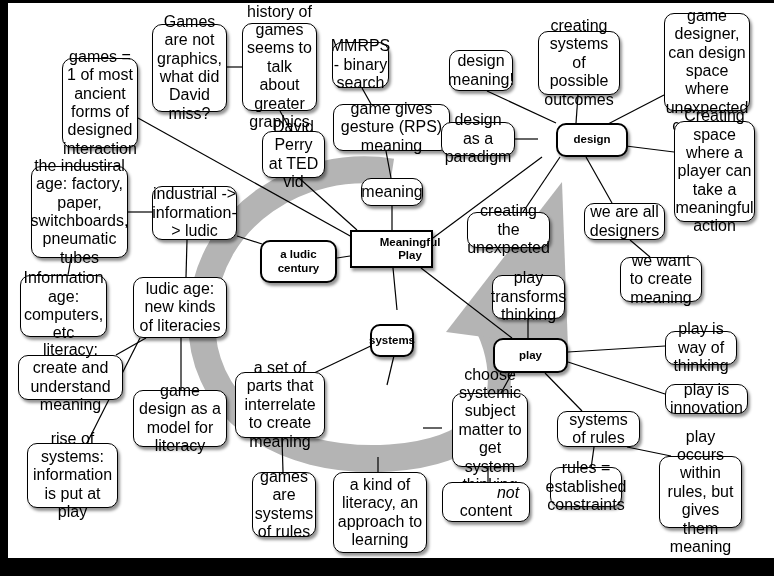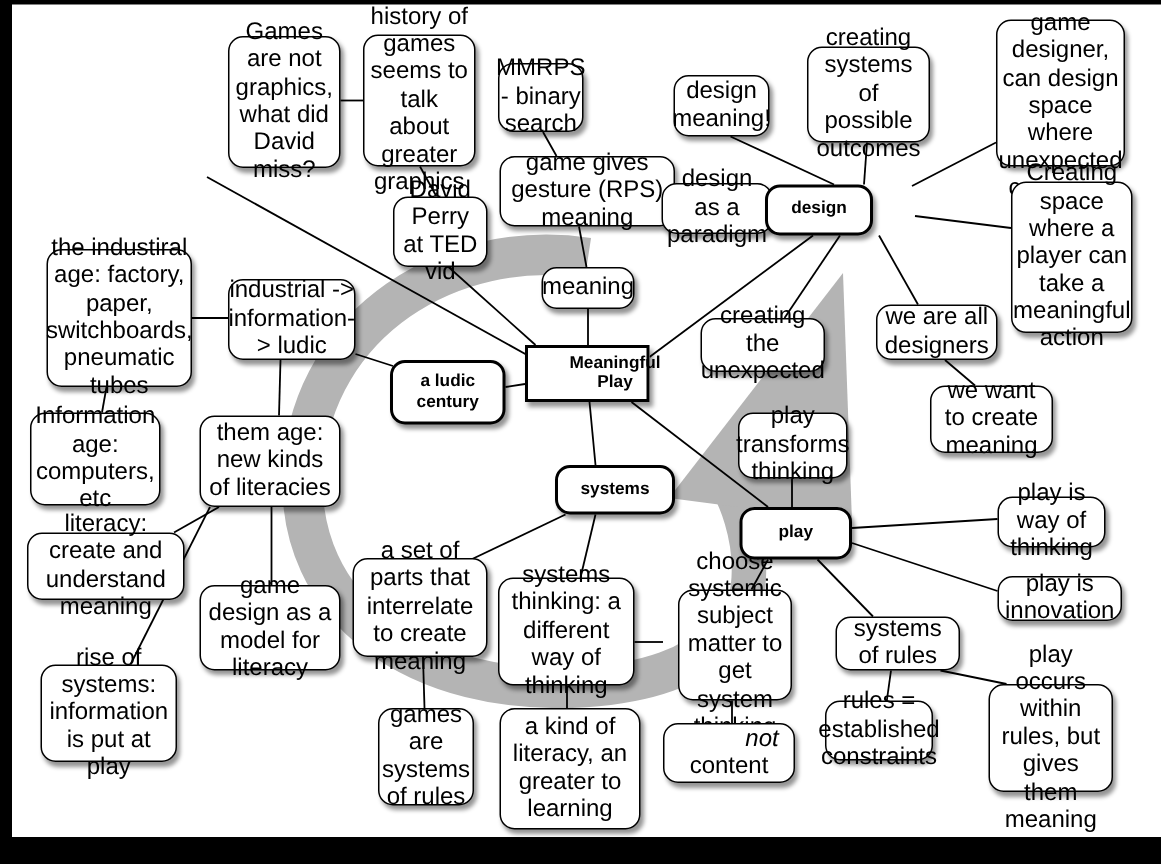--- a/index.html
+++ b/index.html
@@ -68,20 +68,23 @@
       <line x1="488" y1="467" x2="488" y2="482"></line>
       <line x1="512" y1="373" x2="501" y2="393"></line>
       <line x1="545" y1="373" x2="582" y2="411"></line>
       <line x1="568" y1="352" x2="665" y2="346"></line>
       <line x1="568" y1="362" x2="665" y2="394"></line>
       <line x1="594" y1="447" x2="589" y2="483"></line>
       <line x1="627" y1="447" x2="671" y2="456"></line>
     </g>
   </svg>
 
+  <div class="node" style="left:62px;top:58px;width:76px;height:90px">
+      <span>games = 1 of most ancient forms of designed interaction</span>
+    </div>
   <div class="node" style="left:152px;top:24px;width:75px;height:88px">
       <span>Games are not graphics, what did David miss?</span>
     </div>
   <div class="node" style="left:242px;top:23px;width:75px;height:88px">
       <span>history of games seems to talk about greater graphics</span>
     </div>
   <div class="node" style="left:332px;top:42px;width:57px;height:46px">
       <span>MMRPS - binary search</span>
     </div>
   <div class="node" style="left:333px;top:104px;width:117px;height:47px">
@@ -95,21 +98,21 @@
     </div>
   <div class="node" style="left:538px;top:31px;width:82px;height:64px">
       <span>creating systems of possible outcomes</span>
     </div>
   <div class="node" style="left:664px;top:13px;width:86px;height:98px">
       <span>even if not game designer, can design space where unexpected can occur</span>
     </div>
   <div class="node" style="left:441px;top:122px;width:74px;height:34px">
       <span>design as a paradigm</span>
     </div>
-  <div class="node hub" style="left:510px;top:123px;width:72px;height:34px">
+  <div class="node hub" style="left:556px;top:123px;width:72px;height:34px">
       <span>design</span>
     </div>
   <div class="node" style="left:674px;top:121px;width:81px;height:101px">
       <span>Creating space where a player can take a meaningful action</span>
     </div>
   <div class="node" style="left:361px;top:178px;width:62px;height:28px">
       <span>meaning</span>
     </div>
   <div class="node" style="left:31px;top:166px;width:97px;height:92px">
       <span>the industiral age: factory, paper, switchboards, pneumatic tubes</span>
@@ -132,48 +135,45 @@
   <div class="node hub mp" style="left:350px;top:230px;width:83px;height:38px">
       <span>Meaningful Play</span>
     </div>
   <div class="node" style="left:492px;top:275px;width:73px;height:44px">
       <span>play transforms thinking</span>
     </div>
   <div class="node" style="left:20px;top:275px;width:87px;height:62px">
       <span>Information age: computers, etc</span>
     </div>
   <div class="node" style="left:133px;top:277px;width:94px;height:61px">
-      <span>them age: new kinds of literacies</span>
+      <span>ludic age: new kinds of literacies</span>
     </div>
   <div class="node" style="left:18px;top:355px;width:105px;height:45px">
       <span>literacy: create and understand meaning</span>
     </div>
   <div class="node" style="left:133px;top:390px;width:94px;height:57px">
       <span>game design as a model for literacy</span>
     </div>
   <div class="node" style="left:27px;top:443px;width:91px;height:65px">
       <span>rise of systems: information is put at play</span>
     </div>
-  <div class="node hub" style="left:370px;top:310px;width:80px;height:33px">
+  <div class="node hub" style="left:370px;top:324px;width:44px;height:33px">
       <span>systems</span>
     </div>
   <div class="node" style="left:235px;top:372px;width:90px;height:66px">
       <span>a set of parts that interrelate to create meaning</span>
-    </div>
-  <div class="node" style="left:332px;top:385px;width:91px;height:72px">
-      <span>systems thinking: a different way of thinking</span>
     </div>
   <div class="node" style="left:452px;top:393px;width:76px;height:74px">
       <span>choose systemic subject matter to get system thinking</span>
     </div>
   <div class="node" style="left:252px;top:472px;width:64px;height:65px">
       <span>games are systems of rules</span>
     </div>
   <div class="node" style="left:333px;top:472px;width:94px;height:81px">
-      <span>a kind of literacy, an greater to learning</span>
+      <span>a kind of literacy, an approach to learning</span>
     </div>
   <div class="node" style="left:442px;top:482px;width:88px;height:40px">
       <span><i class="it">not</i><span class="rest"> content</span></span>
     </div>
   <div class="node hub" style="left:493px;top:338px;width:75px;height:35px">
       <span>play</span>
     </div>
   <div class="node" style="left:665px;top:331px;width:72px;height:34px">
       <span>play is way of thinking</span>
     </div>

